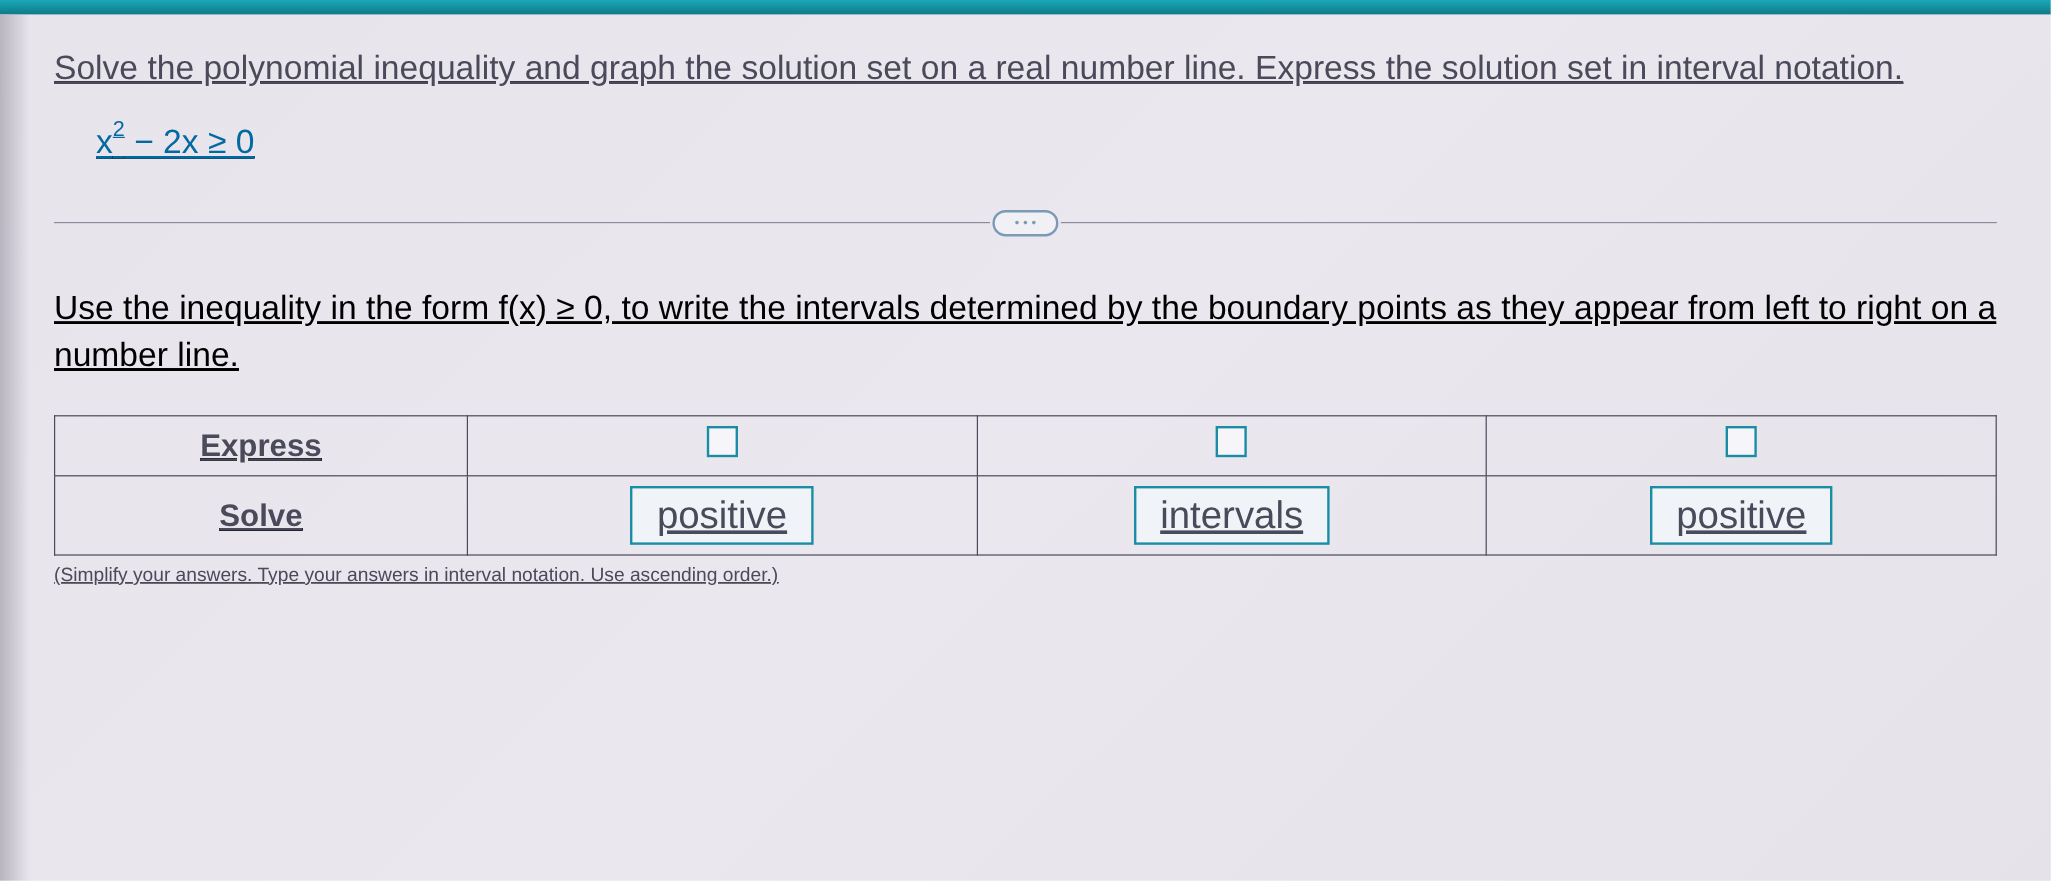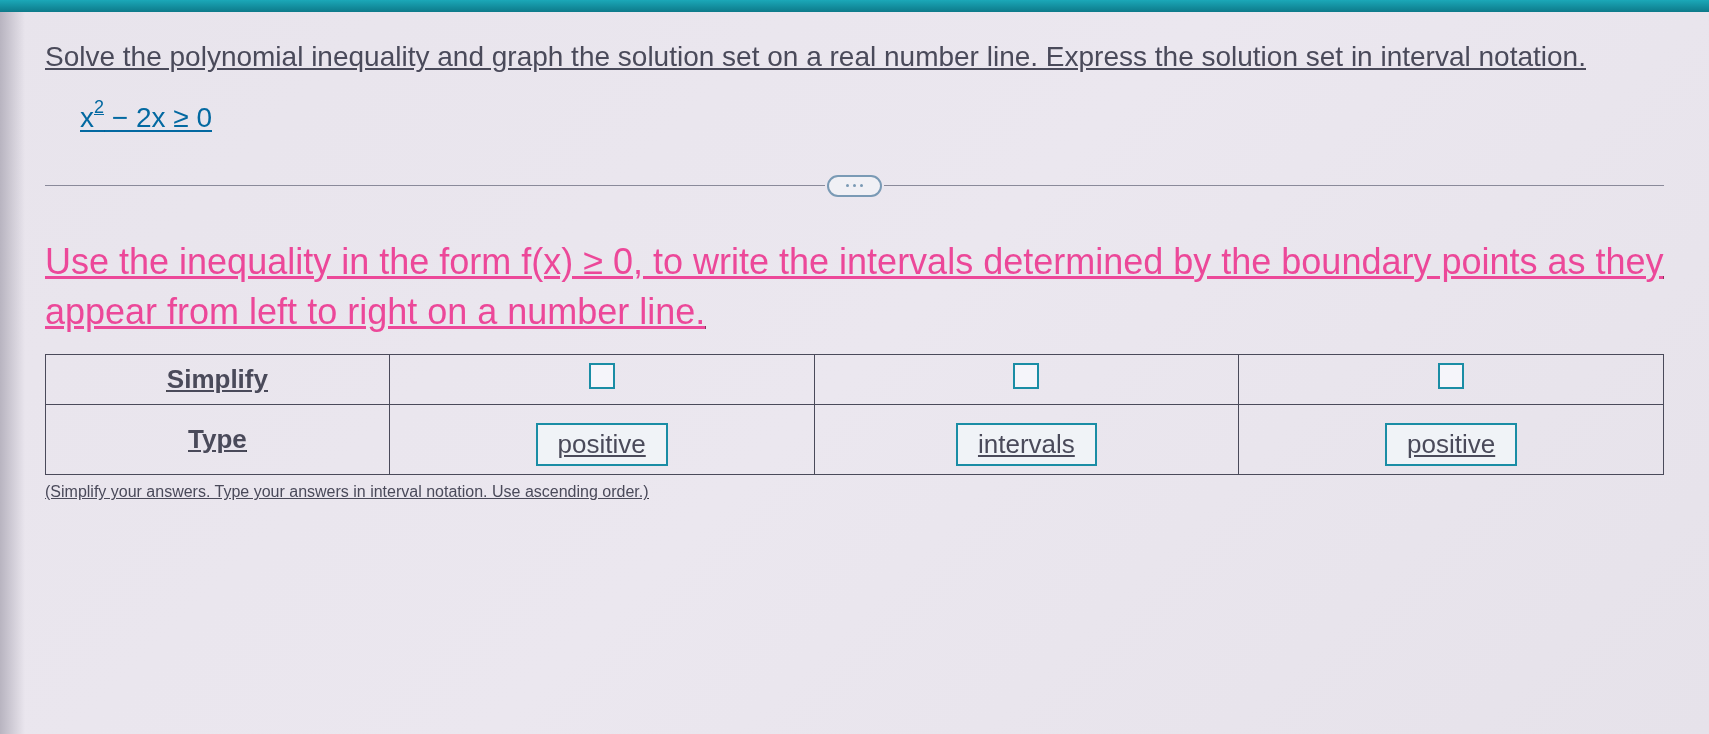--- a/index.html
+++ b/index.html
@@ -80,25 +80,25 @@
     }
     
     .divider-dots span {
       width: 3px;
       height: 3px;
       background: #7a9ab5;
       border-radius: 50%;
     }
     
     .instruction2 {
-      font-size: 36px;
-      color: #ec4899;
+      font-size: 28px;
+      color: #000000;
       line-height: 1.4;
       margin-top: 40px;
-      margin-bottom: 17px;
+      margin-bottom: 31px;
     }
     
     .table-container {
       width: 100%;
       border-collapse: collapse;
       margin-top: 5px;
     }
     
     .table-container td {
       border: 1.5px solid #4a4a5a;
@@ -126,23 +126,22 @@
       height: 26px;
       border: 2px solid #1a8da5;
       background: #f5f5fa;
     }
     
     .answer-box {
       display: inline-block;
       border: 2px solid #1a8da5;
       background: #f0f3f7;
       padding: 4px 20px;
-      font-size: 26px;
-      color: #4a4a5a;
-      margin-top: 10px;
+      font-size: 32px;
+      color: #4a4a5a;
     }
     
     .hint {
       font-size: 16px;
       color: #4a4a5a;
       margin-top: 8px;
     }
     
     .left-edge {
       position: absolute;
@@ -177,33 +176,33 @@
       </div>
     </div>
     <div class="divider-line"></div>
   </div>
 
   <div class="instruction2">Use the inequality in the form f(x) ≥ 0, to write the intervals determined by the boundary points as they appear from left to right on a number line.</div>
 
   <table class="table-container">
     <tbody>
         <tr>
-      <td class="label">Simplify</td>
+      <td class="label">Express</td>
       <td class="cell">
         <span class="input-box"></span>
       </td>
       <td class="cell">
         <span class="input-box"></span>
       </td>
       <td class="cell">
         <span class="input-box"></span>
       </td>
     </tr>
     <tr>
-      <td class="label">Type</td>
+      <td class="label">Solve</td>
       <td class="cell">
         <span class="answer-box">positive</span>
       </td>
       <td class="cell">
         <span class="answer-box">intervals</span>
       </td>
       <td class="cell">
         <span class="answer-box">positive</span>
       </td>
     </tr>

